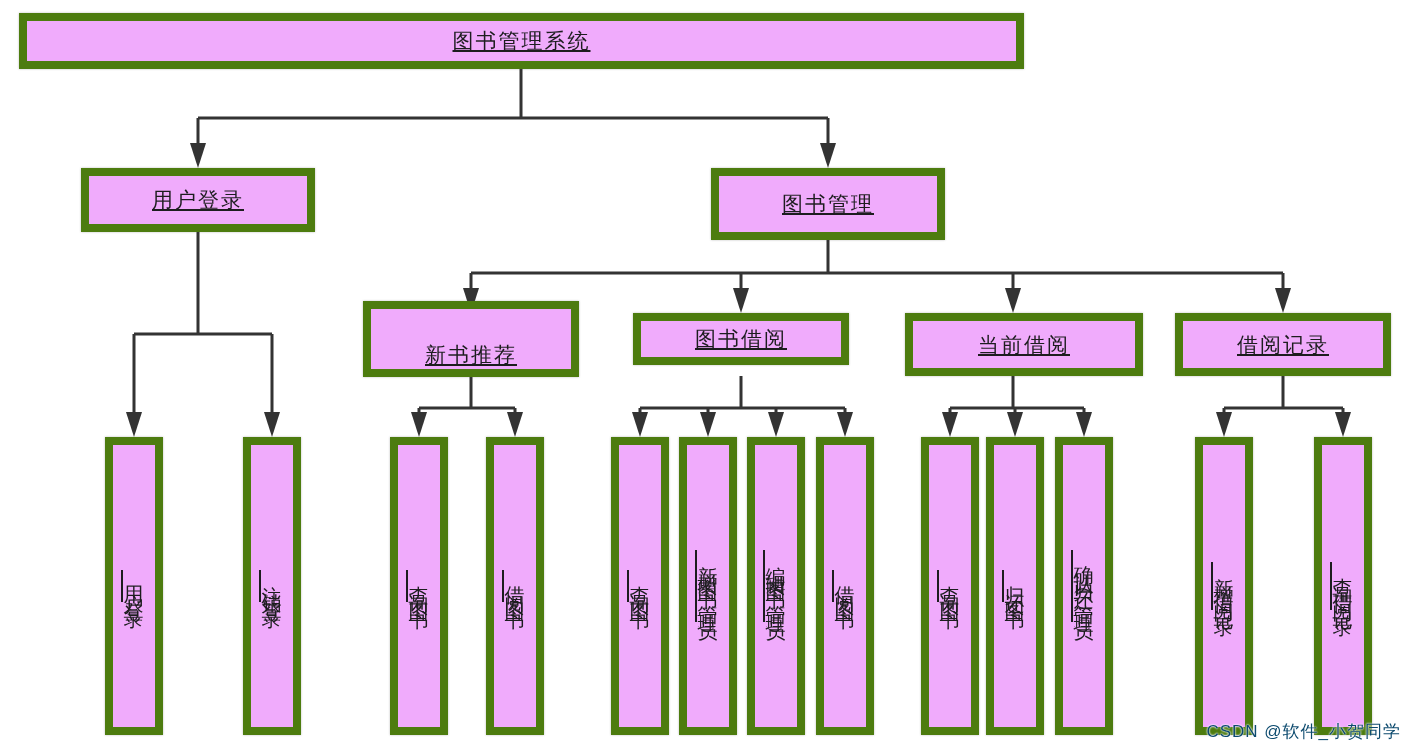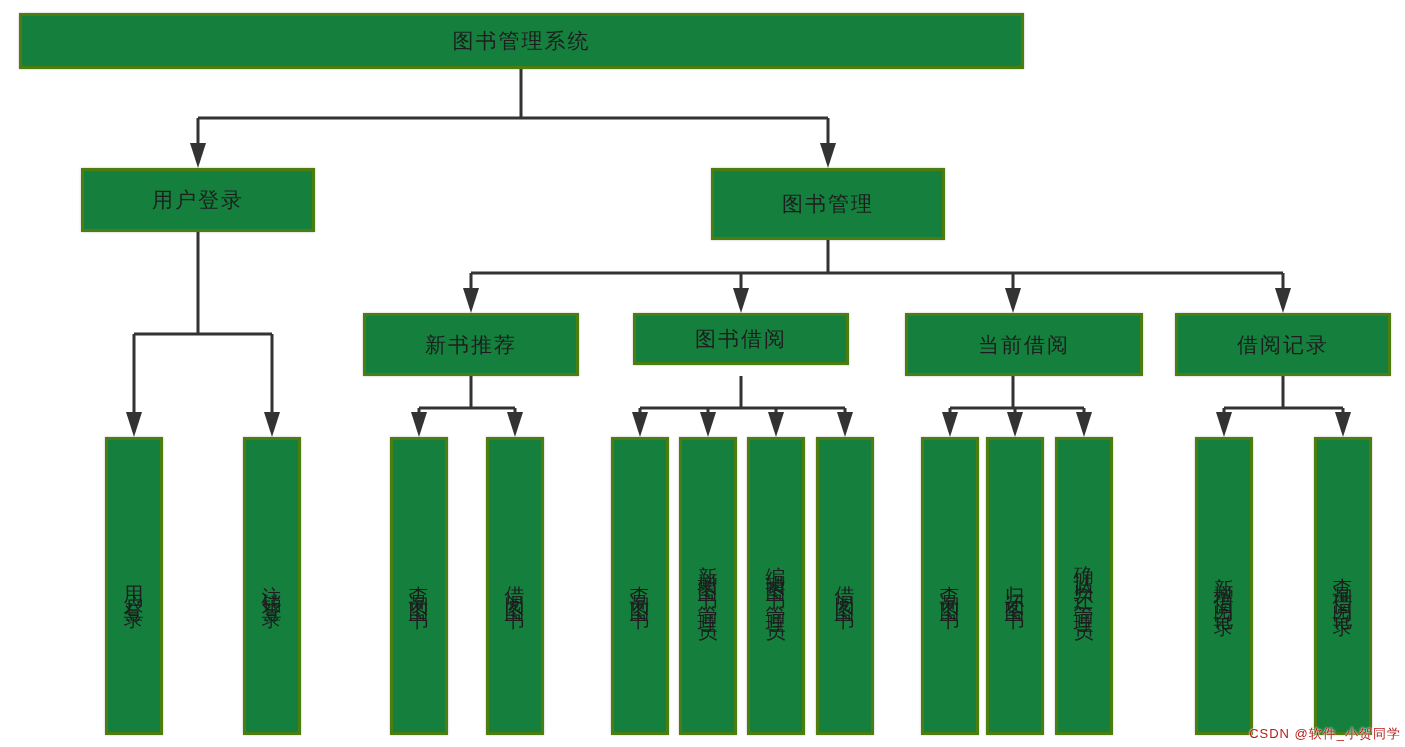--- a/index.html
+++ b/index.html
@@ -12,49 +12,50 @@
     overflow: hidden;
   }
   svg.connectors {
     position: absolute;
     left: 0; top: 0;
     width: 1405px; height: 747px;
     z-index: 1;
   }
   .box {
     position: absolute;
-    background: #15803d;
-    border: 3px solid #4d7c0f;
+    background: #f0abfc;
+    border: 8px solid #4d7c0f;
     box-sizing: border-box;
     display: flex;
     align-items: center;
     justify-content: center;
     color: #1d1d1f;
     z-index: 2;
     box-shadow: 0 0 2px rgba(70,70,70,0.35);
+    text-decoration: underline;
   }
   .hlabel {
     font-size: 21px;
     letter-spacing: 2px;
     white-space: nowrap;
   }
   .vtext {
     writing-mode: vertical-rl;
     text-orientation: mixed;
     font-size: 20px;
     letter-spacing: 8px;
     line-height: 1.1;
   }
   .watermark {
     position: absolute;
     right: 4px;
     bottom: 4px;
-    font-size: 13px;
+    font-size: 17px;
     letter-spacing: 1px;
-    color: #b91c1c;
+    color: #0c4a6e;
     z-index: 5;
     text-shadow: 0 0 2px #ffffff, 0 0 2px #ffffff;
     white-space: nowrap;
   }
 </style>
 </head>
 <body>
 
 <div class="canvas">
 
@@ -102,21 +103,21 @@
     <span class="hlabel">图书管理系统</span>
   </div>
 
   <div class="box" style="left:81px; top:168px; width:234px; height:64px;">
     <span class="hlabel">用户登录</span>
   </div>
   <div class="box" style="left:711px; top:168px; width:234px; height:72px;">
     <span class="hlabel">图书管理</span>
   </div>
 
-  <div class="box" style="left:363px; top:313px; width:216px; height:63px;">
+  <div class="box" style="left:363px; top:301px; width:216px; height:76px;align-items:flex-end;">
     <span class="hlabel">新书推荐</span>
   </div>
   <div class="box" style="left:633px; top:313px; width:216px; height:52px;">
     <span class="hlabel">图书借阅</span>
   </div>
   <div class="box" style="left:905px; top:313px; width:238px; height:63px;">
     <span class="hlabel">当前借阅</span>
   </div>
   <div class="box" style="left:1175px; top:313px; width:216px; height:63px;">
     <span class="hlabel">借阅记录</span>

